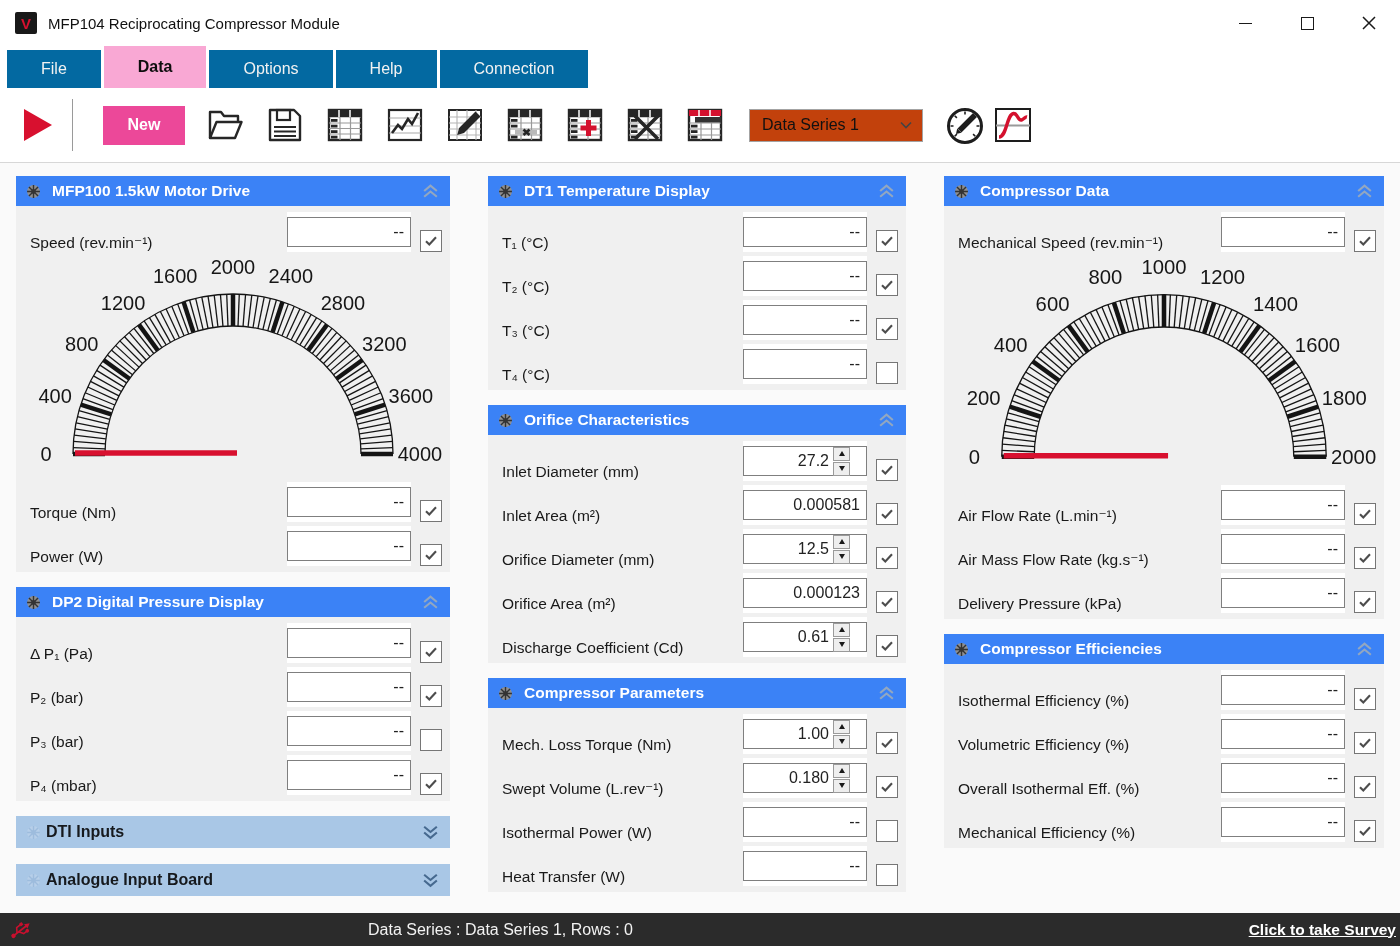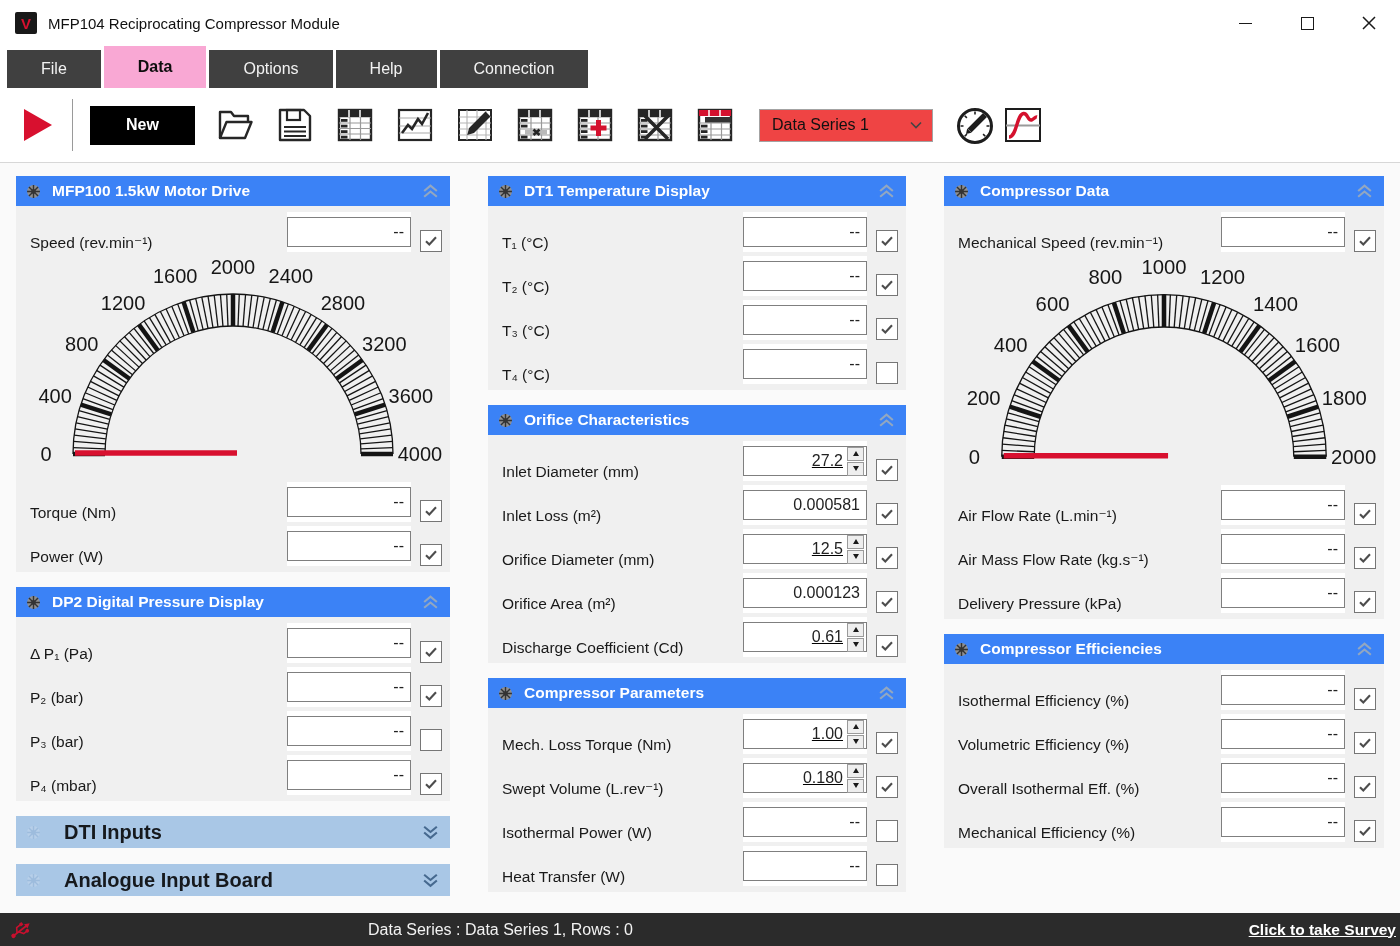--- a/index.html
+++ b/index.html
@@ -11,54 +11,54 @@
   .logo{width:22px;height:22px;background:#191919;margin-left:15px;display:flex;align-items:center;justify-content:center;border-radius:2px;}
   .logo span{color:#d8102f;font-weight:bold;font-size:15px;line-height:1;}
   .wtitle{margin-left:11px;font-size:15px;color:#111;}
   .wincontrols{margin-left:auto;display:flex;height:46px;}
   .wbtn{width:62px;height:46px;display:flex;align-items:center;justify-content:center;cursor:pointer;}
   .min-glyph{width:13px;height:0;border-top:1.6px solid #1a1a1a;display:block;}
   .max-glyph{width:11px;height:11px;border:1.6px solid #1a1a1a;display:block;}
 
   
   .tabs{position:absolute;top:46px;left:0;right:0;height:42px;background:#fff;display:flex;align-items:flex-end;gap:3px;padding-left:7px;box-sizing:border-box;}
-  .tab{height:38px;background:#404040;color:#f2f2f2;font-size:16px;display:flex;align-items:center;justify-content:center;padding:0 34px;cursor:pointer;box-sizing:border-box;}
+  .tab{height:38px;background:#0369a1;color:#f2f2f2;font-size:16px;display:flex;align-items:center;justify-content:center;padding:0 34px;cursor:pointer;box-sizing:border-box;}
   .tab.active{background:#f9a8d4;color:#0d0d0d;font-weight:bold;height:42px;}
 
   
   .toolbar{position:absolute;top:88px;left:0;right:0;height:75px;background:#fff;border-bottom:1px solid #d7d7d7;display:flex;align-items:center;box-sizing:border-box;}
   .playbtn{margin-left:24px;width:34px;height:36px;background:none;border:none;padding:0;display:flex;align-items:center;cursor:pointer;}
   .play-tri{width:0;height:0;border-left:28px solid #d8102f;border-top:16px solid transparent;border-bottom:16px solid transparent;}
   .vsep{width:1px;height:52px;background:#9a9a9a;margin-left:14px;}
-  .newbtn{margin-left:17px;width:105px;height:39px;background:#000000;color:#fff;font-weight:bold;font-size:16px;border:none;cursor:pointer;font-family:inherit;}
+  .newbtn{margin-left:30px;width:82px;height:39px;background:#ec4899;color:#fff;font-weight:bold;font-size:16px;border:none;cursor:pointer;font-family:inherit;}
   .tool-icons{display:flex;gap:12px;margin-left:16px;}
   .tbtn{width:48px;height:48px;background:none;border:none;padding:1px;display:flex;align-items:center;justify-content:center;cursor:pointer;}
   .tbtn svg{width:46px;height:46px;}
-  .dropdown{margin-left:20px;width:174px;height:33px;background:#ef4444;border:1px solid #a3a3a3;display:flex;align-items:center;padding:0 10px 0 12px;box-sizing:border-box;cursor:pointer;}
+  .dropdown{margin-left:20px;width:174px;height:33px;background:#c2410c;border:1px solid #a3a3a3;display:flex;align-items:center;padding:0 10px 0 12px;box-sizing:border-box;cursor:pointer;}
   .dropdown span{font-size:16px;color:#111;flex:1;}
   .after-drop{margin-left:18px;}
 
   
   .col{position:absolute;top:176px;}
   .col1{left:16px;width:434px;}
   .col2{left:488px;width:418px;}
   .col3{left:944px;width:440px;}
   .panel{margin-bottom:15px;}
   .phead{height:30px;background:#3b82f6;display:flex;align-items:center;padding:0 10px 0 9px;cursor:pointer;}
   .phead-title{color:#fff;font-weight:bold;font-size:15.5px;margin-left:10px;flex:1;}
   .pbody{background:#f0f0f0;padding:2px 0 6px 0;}
   .cbar{height:32px;background:#a9c7e6;display:flex;align-items:center;padding:0 10px 0 9px;margin-bottom:16px;cursor:pointer;}
-  .cbar-title{color:#16191d;font-weight:bold;font-size:20px;margin-left:22px;flex:1;}
+  .cbar-title{color:#16191d;font-weight:bold;font-size:16px;margin-left:4px;flex:1;}
 
   
   .frow{display:flex;align-items:flex-end;height:44px;padding:0 8px 0 14px;}
   .flabel{flex:1;font-size:15.5px;color:#191919;}
   .fbox-cell{width:124px;height:40px;background:#ffffff;display:flex;align-items:center;flex:none;}
   .fbox{width:100%;height:30px;border:1px solid #7f7f7f;background:#fff;display:flex;align-items:center;box-sizing:border-box;padding:0 6px 0 4px;}
-  .fbox.has-spin{padding-right:2px;text-decoration:underline;}
+  .fbox.has-spin{padding-right:16px;}
   .fval{flex:1;text-align:right;font-size:16px;color:#222;white-space:nowrap;}
   .spin{display:flex;flex-direction:column;width:17px;margin-left:4px;gap:1px;}
   .spin-btn{height:12px;border:1px solid #9a9a9a;background:#eeeeee;display:flex;align-items:center;justify-content:center;padding:0;cursor:pointer;}
   .tri-up{width:0;height:0;border-left:3.5px solid transparent;border-right:3.5px solid transparent;border-bottom:5px solid #1a1a1a;}
   .tri-dn{width:0;height:0;border-left:3.5px solid transparent;border-right:3.5px solid transparent;border-top:5px solid #1a1a1a;}
   .fcheck{width:20px;height:20px;border:1px solid #767676;background:#fff;margin-left:9px;display:flex;align-items:center;justify-content:center;flex:none;cursor:pointer;}
 
   .gaugebox{margin:2px 5px 4px 5px;}
   .gaugebox svg{display:block;}
   .gauge-label{font-size:20px;}
@@ -593,21 +593,21 @@
                   </div>
                 </div>
               </div>
               <div class="fcheck">
                 <svg viewBox="0 0 14 12" width="14" height="12">
                   <path d="M2 6.2 L5.3 9.5 L12 2.2" fill="none" stroke="#4d4d4d" stroke-width="2.1"></path>
                 </svg>
               </div>
             </div>
             <div class="frow">
-              <span class="flabel">Inlet Loss  (m²)</span>
+              <span class="flabel">Inlet Area  (m²)</span>
               <div class="fbox-cell">
                 <div class="fbox">
                   <span class="fval">0.000581</span>
                 </div>
               </div>
               <div class="fcheck">
                 <svg viewBox="0 0 14 12" width="14" height="12">
                   <path d="M2 6.2 L5.3 9.5 L12 2.2" fill="none" stroke="#4d4d4d" stroke-width="2.1"></path>
                 </svg>
               </div>

